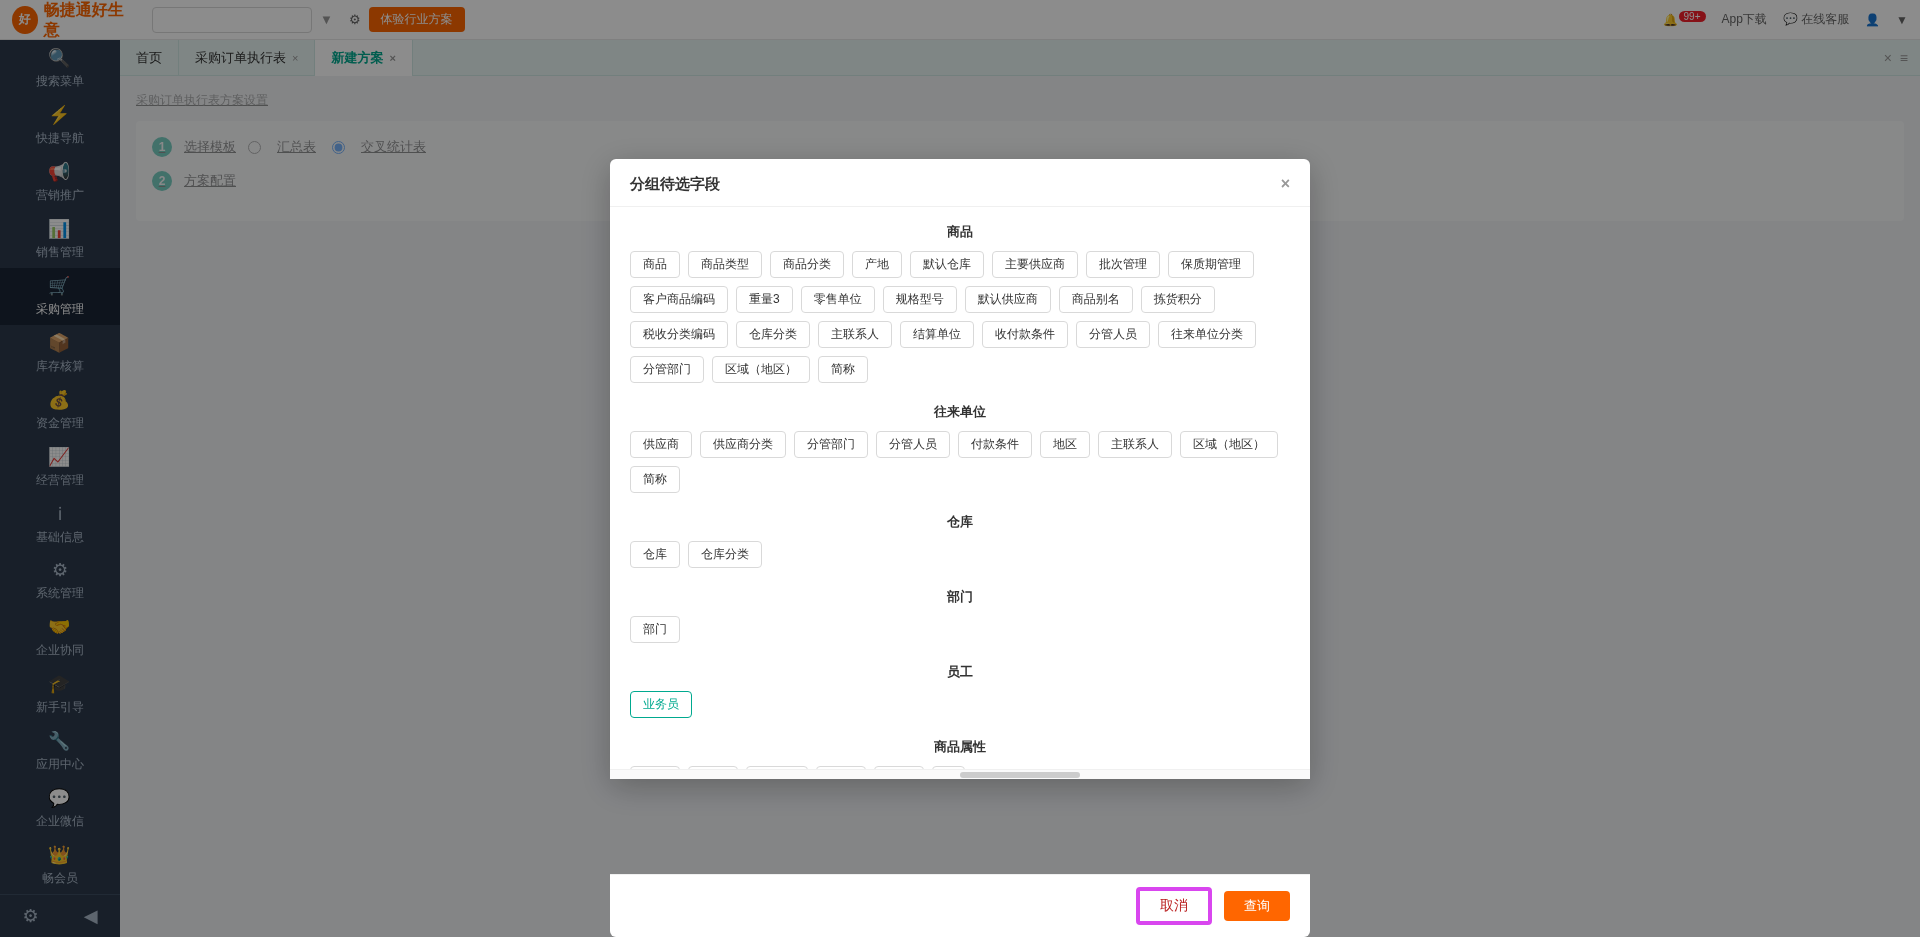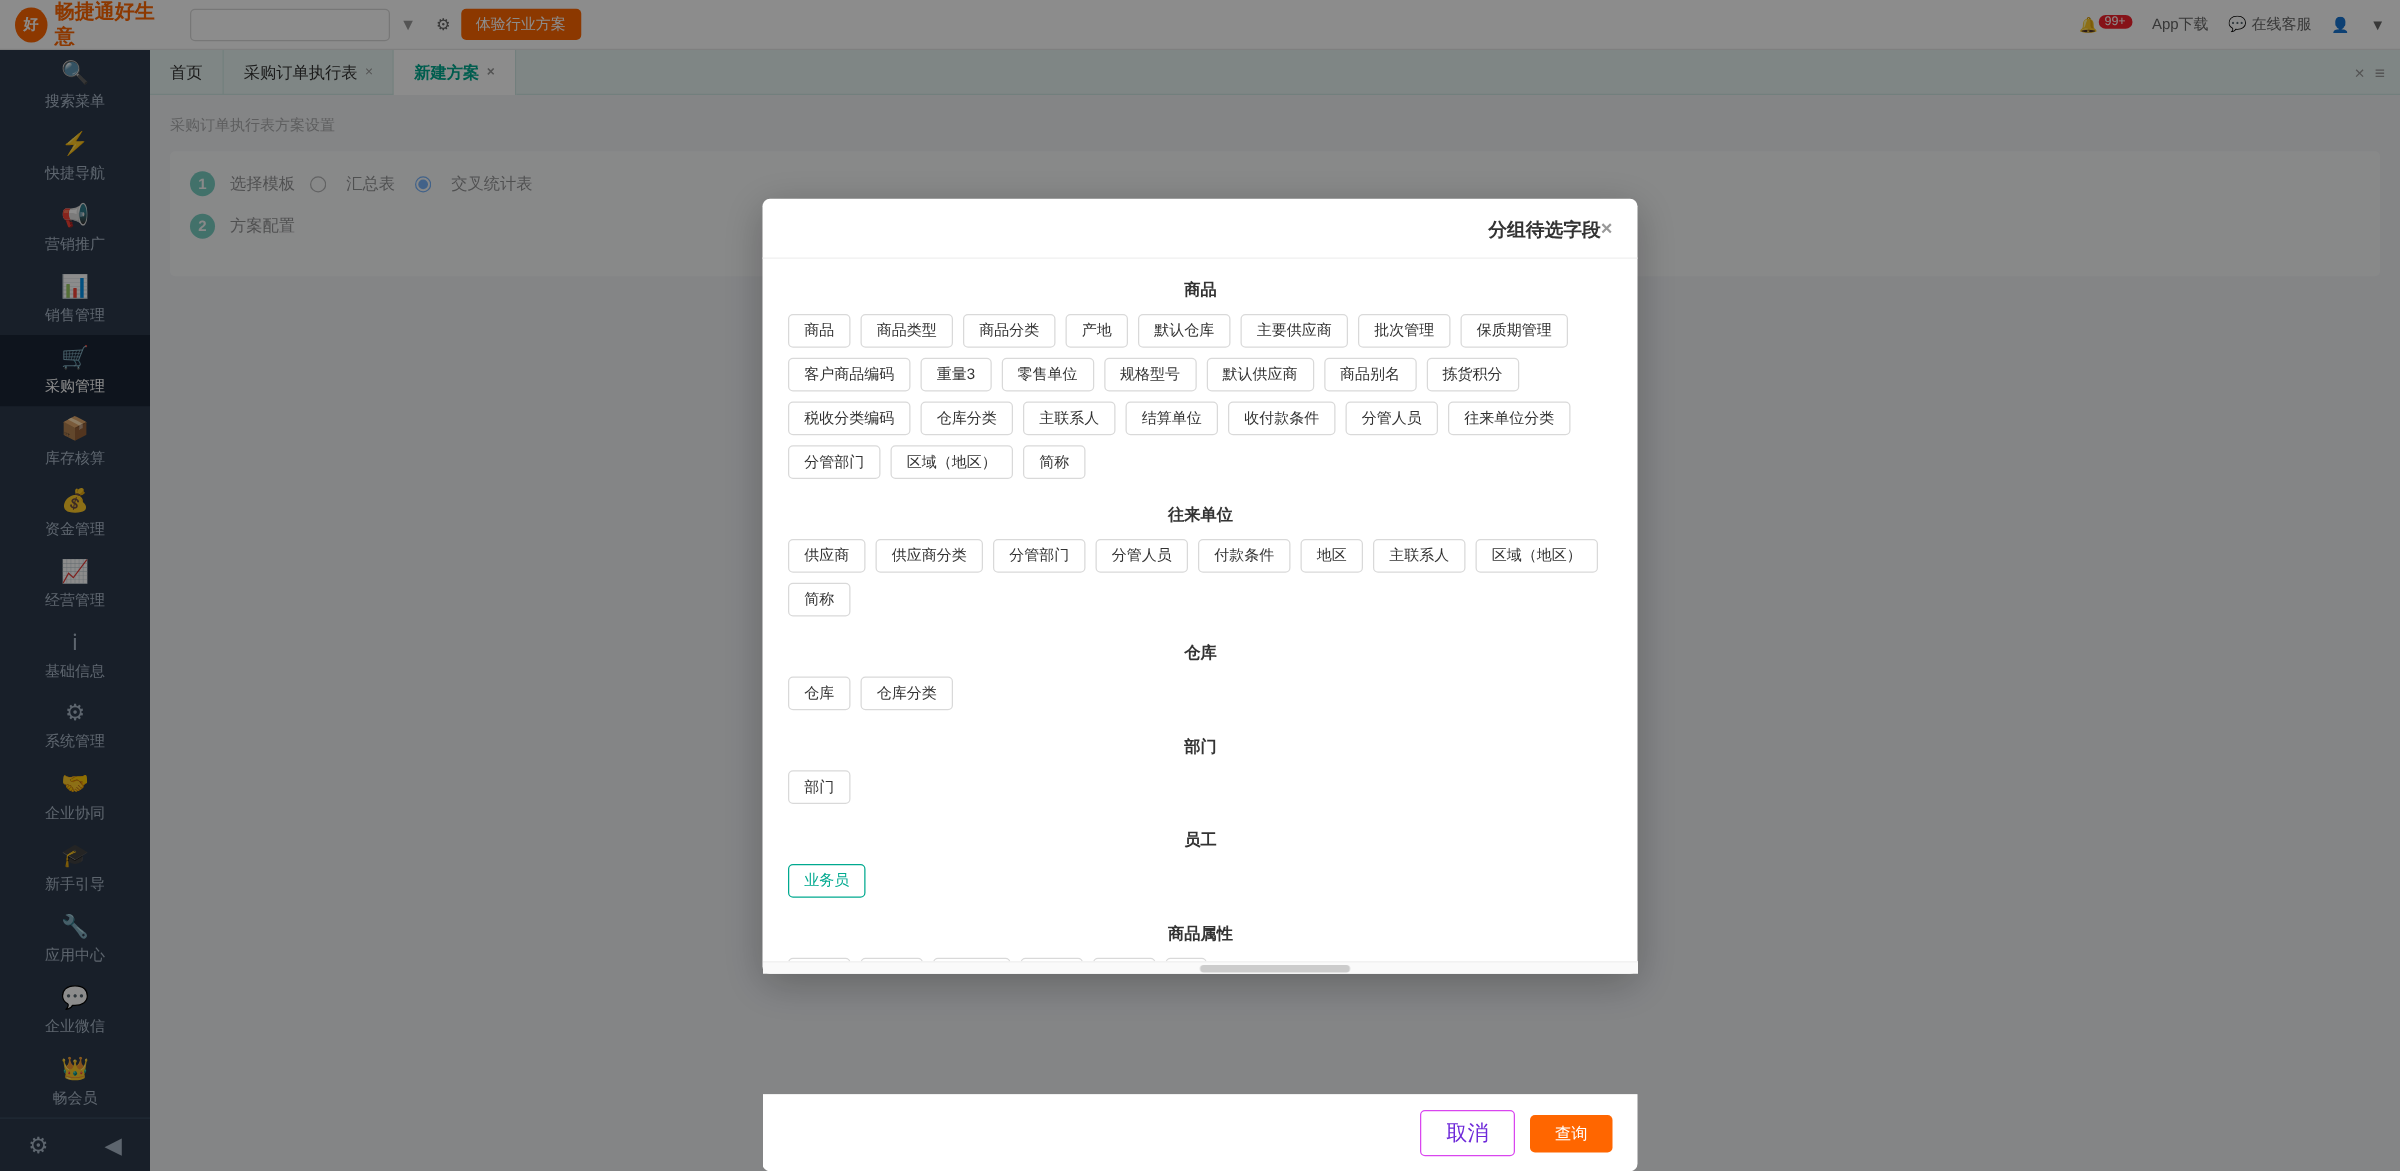--- a/index.html
+++ b/index.html
@@ -173,21 +173,21 @@
       width: 700px;
       max-height: 620px;
       display: flex;
       flex-direction: column;
       box-shadow: 0 8px 32px rgba(0,0,0,0.25);
       position: relative;
     }
     .modal-header {
       display: flex;
       align-items: center;
-      justify-content: flex-end;
+      justify-content: space-between;
       padding: 16px 20px 12px;
       border-bottom: 1px solid #f0f0f0;
       font-size: 15px;
       font-weight: bold;
       color: #333;
       flex-shrink: 0;
     }
     .modal-close {
       cursor: pointer;
       color: #999;
@@ -259,25 +259,25 @@
       left: 50%;
       top: 2px;
       width: 120px;
       height: 6px;
       background: #ccc;
       border-radius: 3px;
     }
 
     .btn-cancel {
       background: #fff;
-      border: 1px solid #d946ef;
-      color: #6d28d9;
+      border: 4px solid #d946ef;
+      color: #b91c1c;
       border-radius: 4px;
       padding: 6px 20px;
-      font-size: 17px;
+      font-size: 14px;
       cursor: pointer;
     }
     .btn-confirm {
       background: #ff6600;
       border: none;
       color: #fff;
       border-radius: 4px;
       padding: 6px 20px;
       font-size: 13px;
       cursor: pointer;
@@ -409,21 +409,21 @@
   <div class="tab-item active">
     <span>新建方案</span>
     <span class="tab-close">×</span>
   </div>
   <div style="margin-left:auto;display:flex;align-items:center;padding-right:12px;gap:8px;">
     <span style="cursor:pointer;color:#999;font-size:14px;">×</span>
     <span style="cursor:pointer;color:#999;font-size:14px;">≡</span>
   </div>
 </div>
 
-<div class="main-content" style="filter: blur(0px); opacity: 0.5;">
+<div class="main-content" style="filter: blur(0px); opacity: 0.5; text-decoration: underline;">
   <div style="font-size:12px;color:#666;margin-bottom:12px;">采购订单执行表方案设置</div>
   <div class="page-content">
     <div class="step-row">
       <div class="step-badge">1</div>
       <span>选择模板</span>
       <div class="radio-group">
         <label class="radio-item">
           <input type="radio" name="template" style=""> 
             <span>汇总表</span>
         </label>

